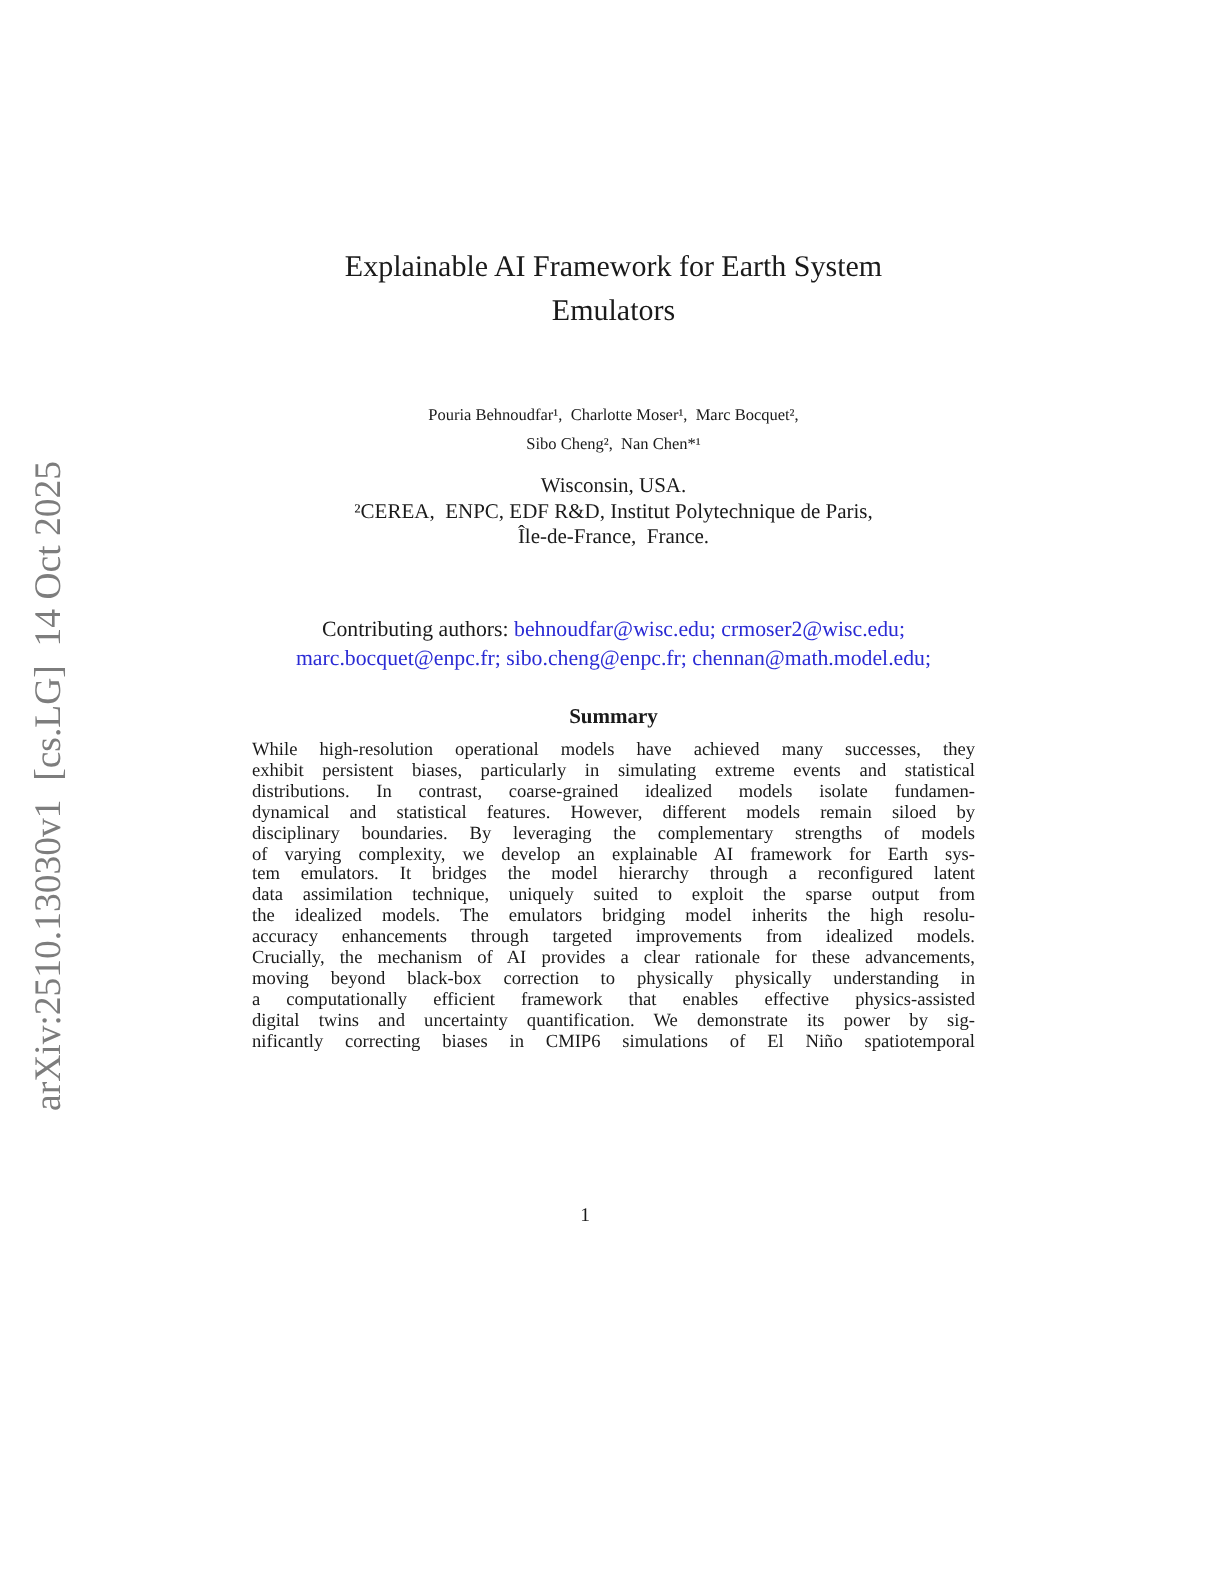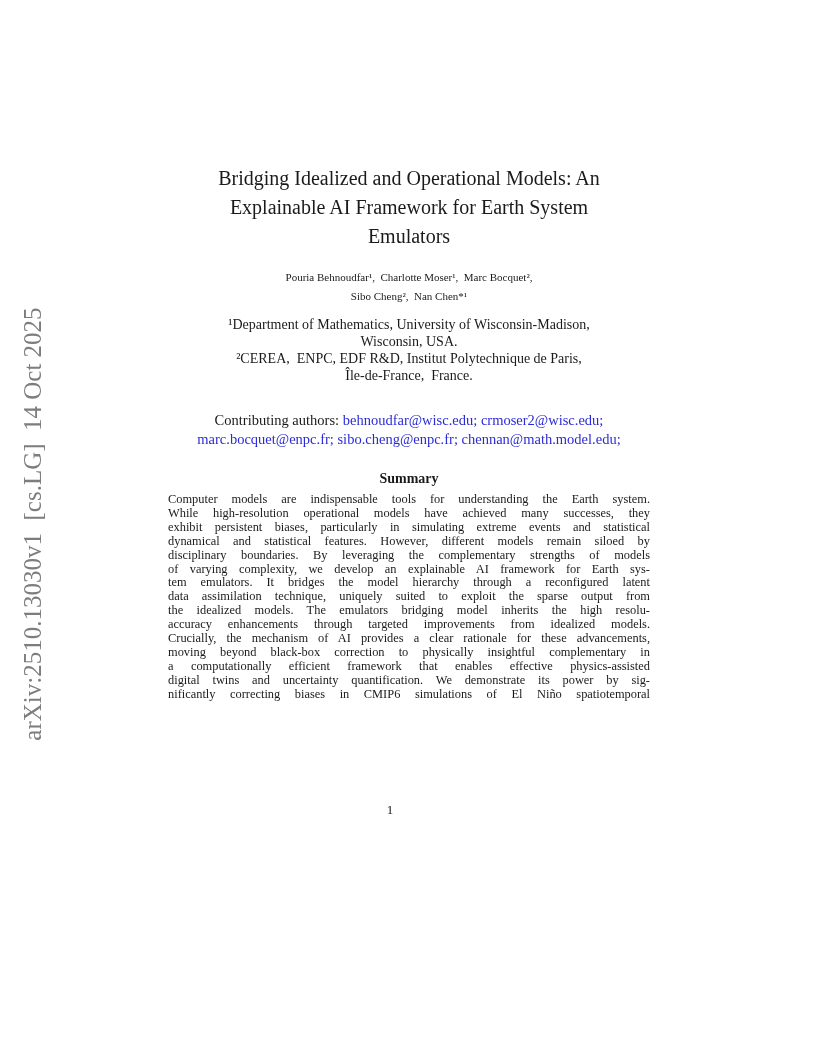--- a/index.html
+++ b/index.html
@@ -91,57 +91,55 @@
   }
 </style>
 </head>
 <body>
 
 <div class="page">
 
   <div class="arxiv-watermark">arXiv:2510.13030v1  [cs.LG]  14 Oct 2025</div>
 
   <div class="content title-block" style="top: 164px;">
-      <div class="title-line">Bridging Idealized and Operational Models: An</div>
       <div class="title-line">Explainable AI Framework for Earth System</div>
       <div class="title-line">Emulators</div>
     </div>
 
   <div class="content authors-block" style="top: 268px;">
       <div class="center-line">Pouria Behnoudfar¹,  Charlotte Moser¹,  Marc Bocquet²,</div>
       <div class="center-line">Sibo Cheng²,  Nan Chen*¹</div>
     </div>
 
   <div class="content affiliations-block" style="top: 316px;">
-      <div class="center-line">¹Department of Mathematics, University of Wisconsin-Madison,</div>
       <div class="center-line">Wisconsin, USA.</div>
       <div class="center-line">²CEREA,  ENPC, EDF R&amp;D, Institut Polytechnique de Paris,</div>
       <div class="center-line">Île-de-France,  France.</div>
     </div>
 
   <div class="content contributing-block" style="top: 411px;">
     <div class="center-line"><span>Contributing authors:</span> <a class="email">behnoudfar@wisc.edu;</a> <a class="email">crmoser2@wisc.edu;</a></div>
     <div class="center-line"><a class="email">marc.bocquet@enpc.fr;</a> <a class="email">sibo.cheng@enpc.fr;</a> <a class="email">chennan@math.model.edu;</a></div>
   </div>
 
   <div class="summary-heading">Summary</div>
 
   <div class="content summary-body" style="top: 493px;">
-      <div class="summary-line">Computer models are indispensable tools for understanding the Earth system.</div>
       <div class="summary-line">While high-resolution operational models have achieved many successes, they</div>
       <div class="summary-line">exhibit persistent biases, particularly in simulating extreme events and statistical</div>
+      <div class="summary-line">distributions. In contrast, coarse-grained idealized models isolate fundamen-</div>
       <div class="summary-line">dynamical and statistical features. However, different models remain siloed by</div>
       <div class="summary-line">disciplinary boundaries. By leveraging the complementary strengths of models</div>
       <div class="summary-line">of varying complexity, we develop an explainable AI framework for Earth sys-</div>
       <div class="summary-line">tem emulators. It bridges the model hierarchy through a reconfigured latent</div>
       <div class="summary-line">data assimilation technique, uniquely suited to exploit the sparse output from</div>
       <div class="summary-line">the idealized models. The emulators bridging model inherits the high resolu-</div>
       <div class="summary-line">accuracy enhancements through targeted improvements from idealized models.</div>
       <div class="summary-line">Crucially, the mechanism of AI provides a clear rationale for these advancements,</div>
-      <div class="summary-line">moving beyond black-box correction to physically insightful complementary in</div>
+      <div class="summary-line">moving beyond black-box correction to physically physically understanding in</div>
       <div class="summary-line">a computationally efficient framework that enables effective physics-assisted</div>
       <div class="summary-line">digital twins and uncertainty quantification. We demonstrate its power by sig-</div>
       <div class="summary-line">nificantly correcting biases in CMIP6 simulations of El Niño spatiotemporal</div>
     </div>
 
   <div class="page-number">1</div>
 
 </div>
 
 </body></html>

